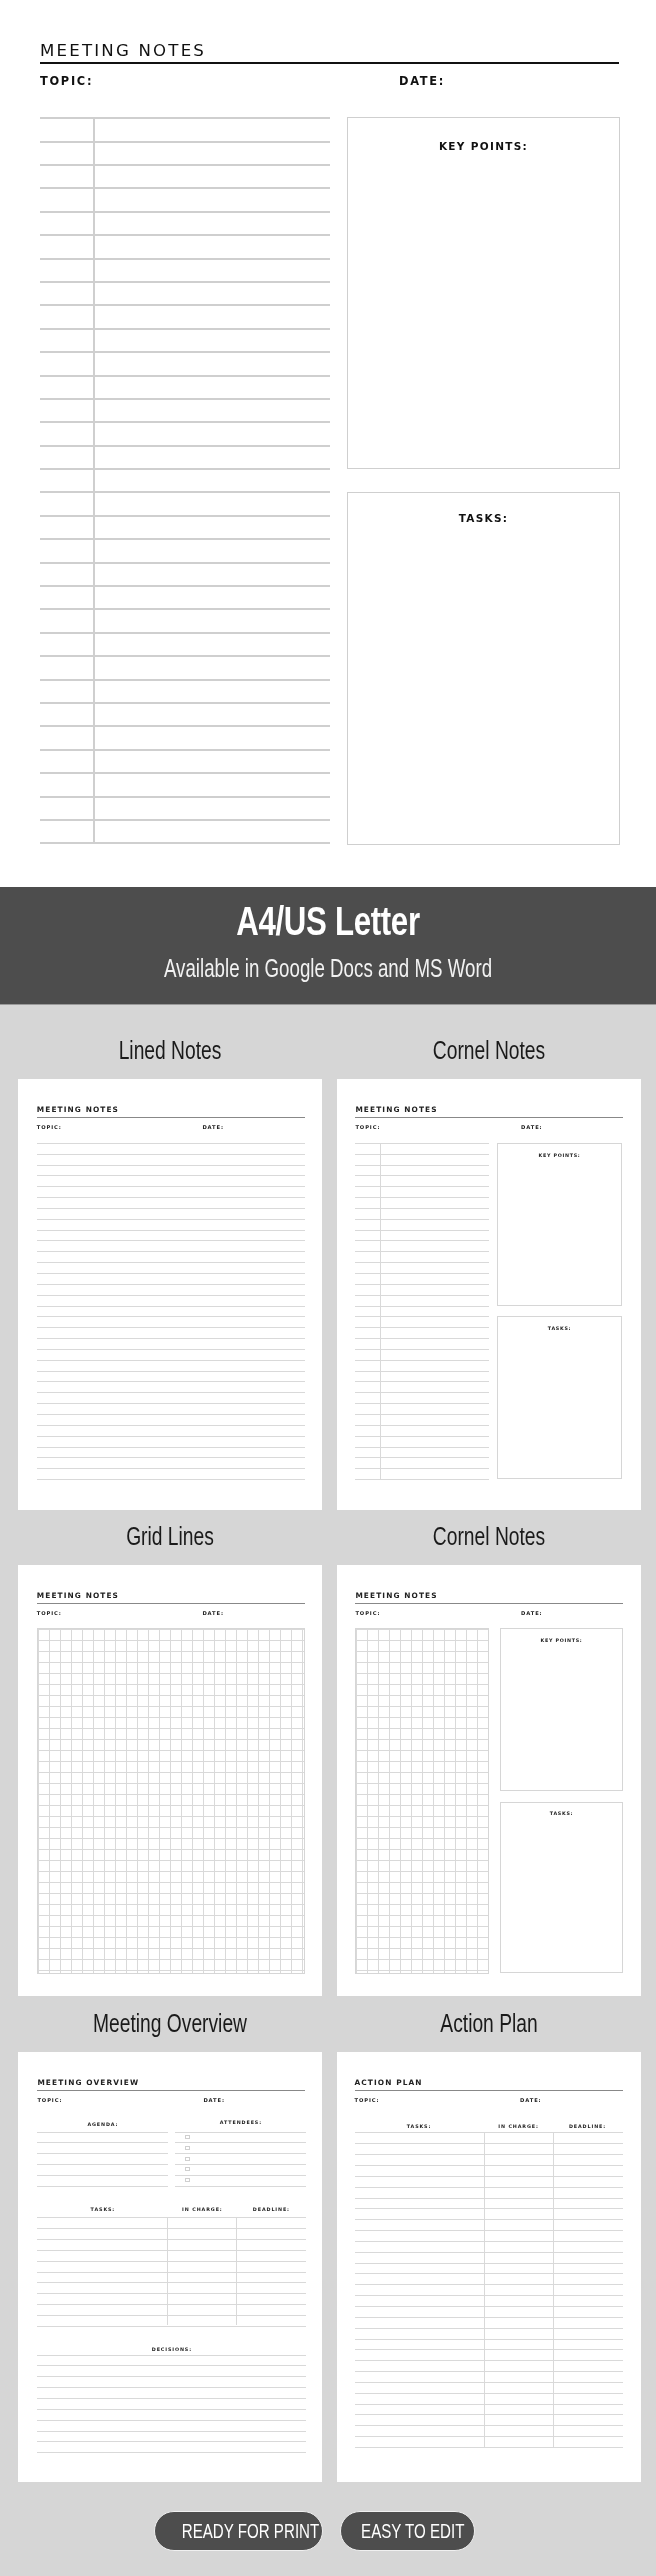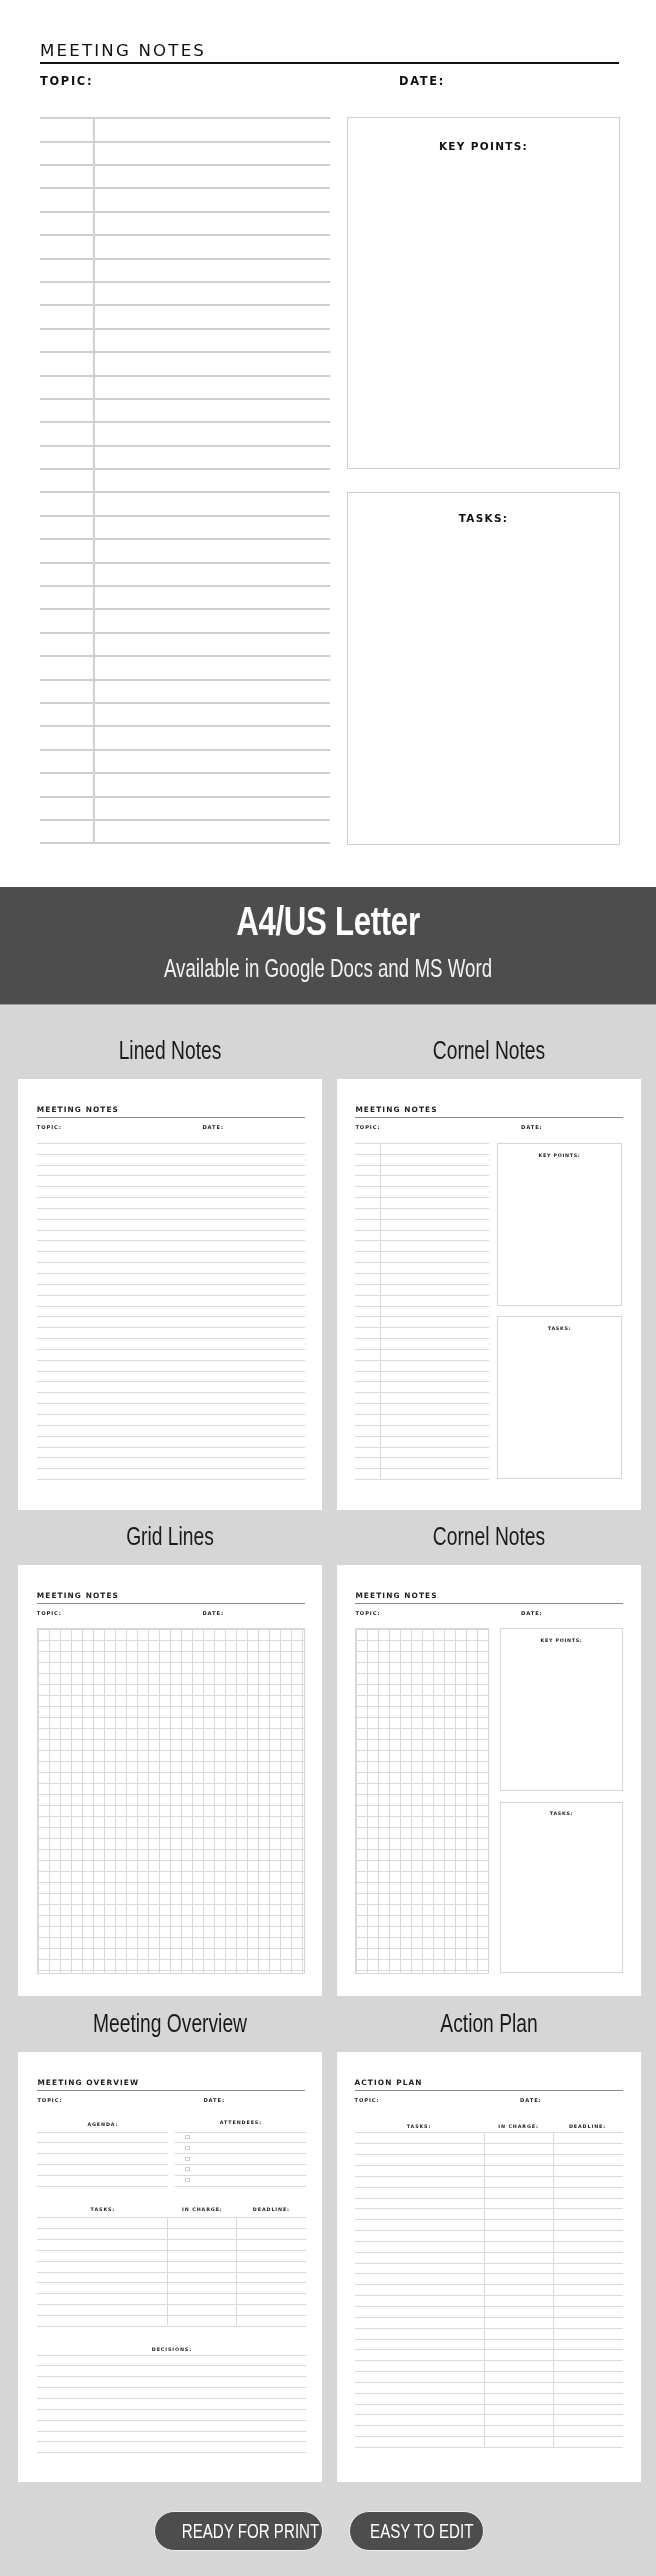--- a/index.html
+++ b/index.html
@@ -322,15 +322,15 @@
         <div class="mhl" style="left: 17.5px; width: 268px; top: 362px;"></div>
         <div class="mhl" style="left: 17.5px; width: 268px; top: 373px;"></div>
         <div class="mhl" style="left: 17.5px; width: 268px; top: 384px;"></div>
         <div class="mhl" style="left: 17.5px; width: 268px; top: 395px;"></div>
       </div>
     <div class="mvl" style="left:147px; top:80px; height:315px"></div>
     <div class="mvl" style="left:216px; top:80px; height:315px"></div>
   </div>
 
   <div class="pill" style="left:154px; width:169px"><span>READY FOR PRINT</span></div>
-  <div class="pill" style="left:349px; width:135px"><span>EASY TO EDIT</span></div>
+  <div class="pill" style="left:340px; width:135px"><span>EASY TO EDIT</span></div>
 </section>
 
 
 </body></html>

